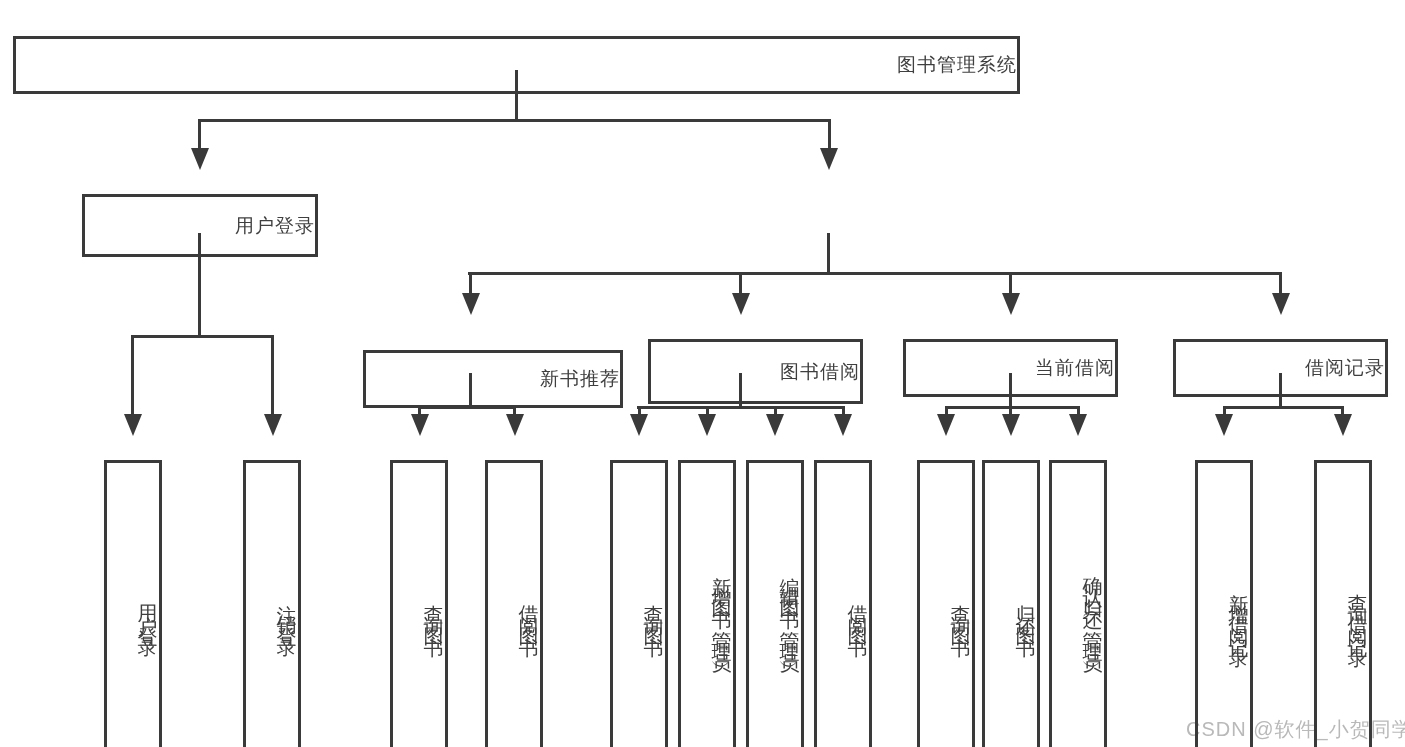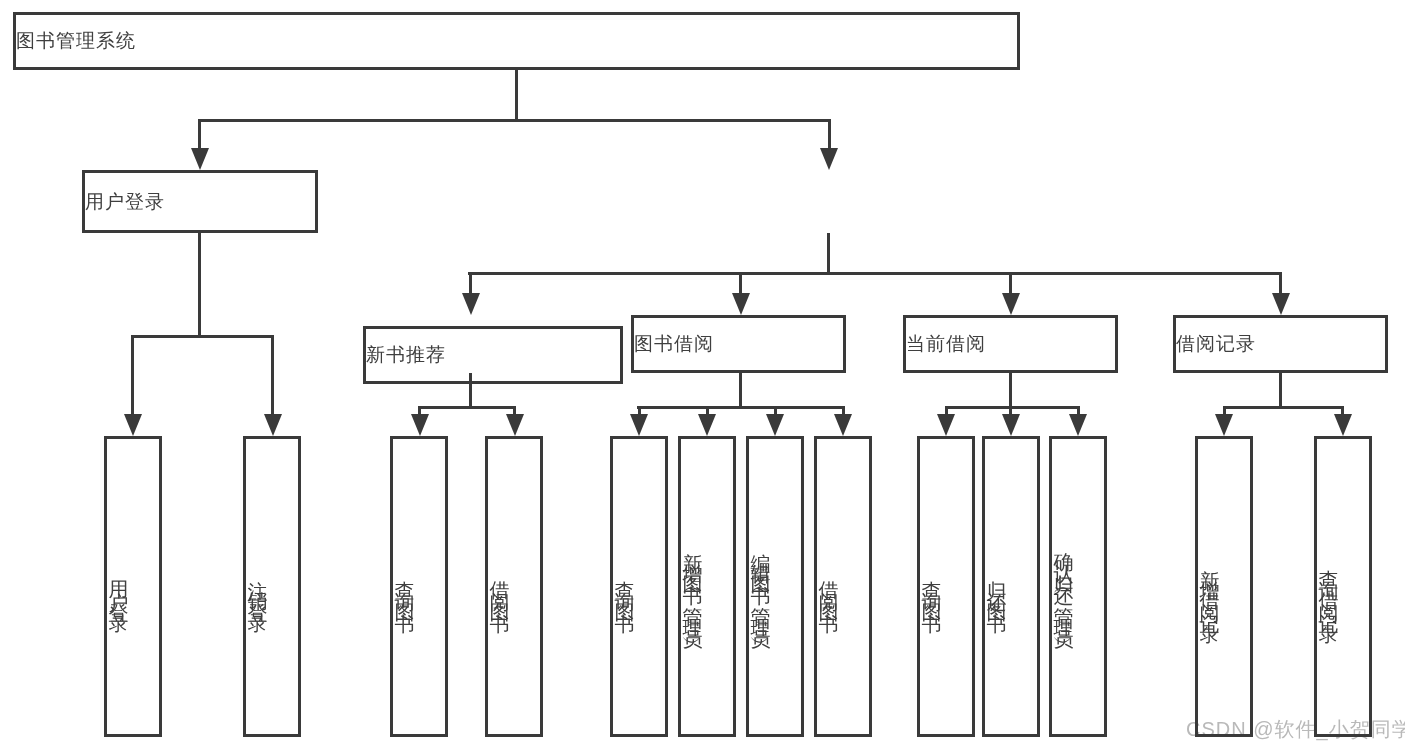--- a/index.html
+++ b/index.html
@@ -8,22 +8,22 @@
     --wm:#b9b9b9;
     --bg:#ffffff;
   }
   html,body{margin:0;padding:0;background:var(--bg);}
   .canvas{
     position:relative;width:1405px;height:747px;background:var(--bg);
     font-family:"Liberation Sans","DejaVu Sans",sans-serif;overflow:hidden;
   }
   .node{
     position:absolute;box-sizing:border-box;border:3px solid var(--line);
-    background:#fff;display:flex;align-items:center;justify-content:flex-start;
-    color:var(--text);font-size:19px;letter-spacing:1px;
+    background:#fff;display:flex;align-items:center;justify-content:flex-end;
+    color:var(--text);font-size:19px;letter-spacing:1px;margin-top:24px;
   }
   .leaf{width:58px;top:436px;height:301px;}
   .vtext{
     writing-mode:vertical-rl;text-orientation:mixed;
     font-size:20px;letter-spacing:11px;line-height:1.15;
   }
   .hl{position:absolute;height:3px;background:var(--line);}
   .vl{position:absolute;width:3px;background:var(--line);}
   .ah{
     position:absolute;width:0;height:0;
@@ -70,21 +70,21 @@
   <div class="vl" style="left:739px;top:272px;height:23px"></div>
   <div class="ah" style="left:732px;top:293px"></div>
   <div class="vl" style="left:1009px;top:272px;height:23px"></div>
   <div class="ah" style="left:1002px;top:293px"></div>
   <div class="vl" style="left:1279px;top:272px;height:23px"></div>
   <div class="ah" style="left:1272px;top:293px"></div>
 
   <div class="node" style="left:363px;top:326px;width:260px;height:58px">
     <span>新书推荐</span>
   </div>
-  <div class="node" style="left:631px;top:315px;width:215px;height:58px">
+  <div class="node" style="left:648px;top:315px;width:215px;height:65px">
     <span>图书借阅</span>
   </div>
   <div class="node" style="left:903px;top:315px;width:215px;height:58px">
     <span>当前借阅</span>
   </div>
   <div class="node" style="left:1173px;top:315px;width:215px;height:58px">
     <span>借阅记录</span>
   </div>
 
   <div class="vl" style="left:469px;top:373px;height:33px"></div>

